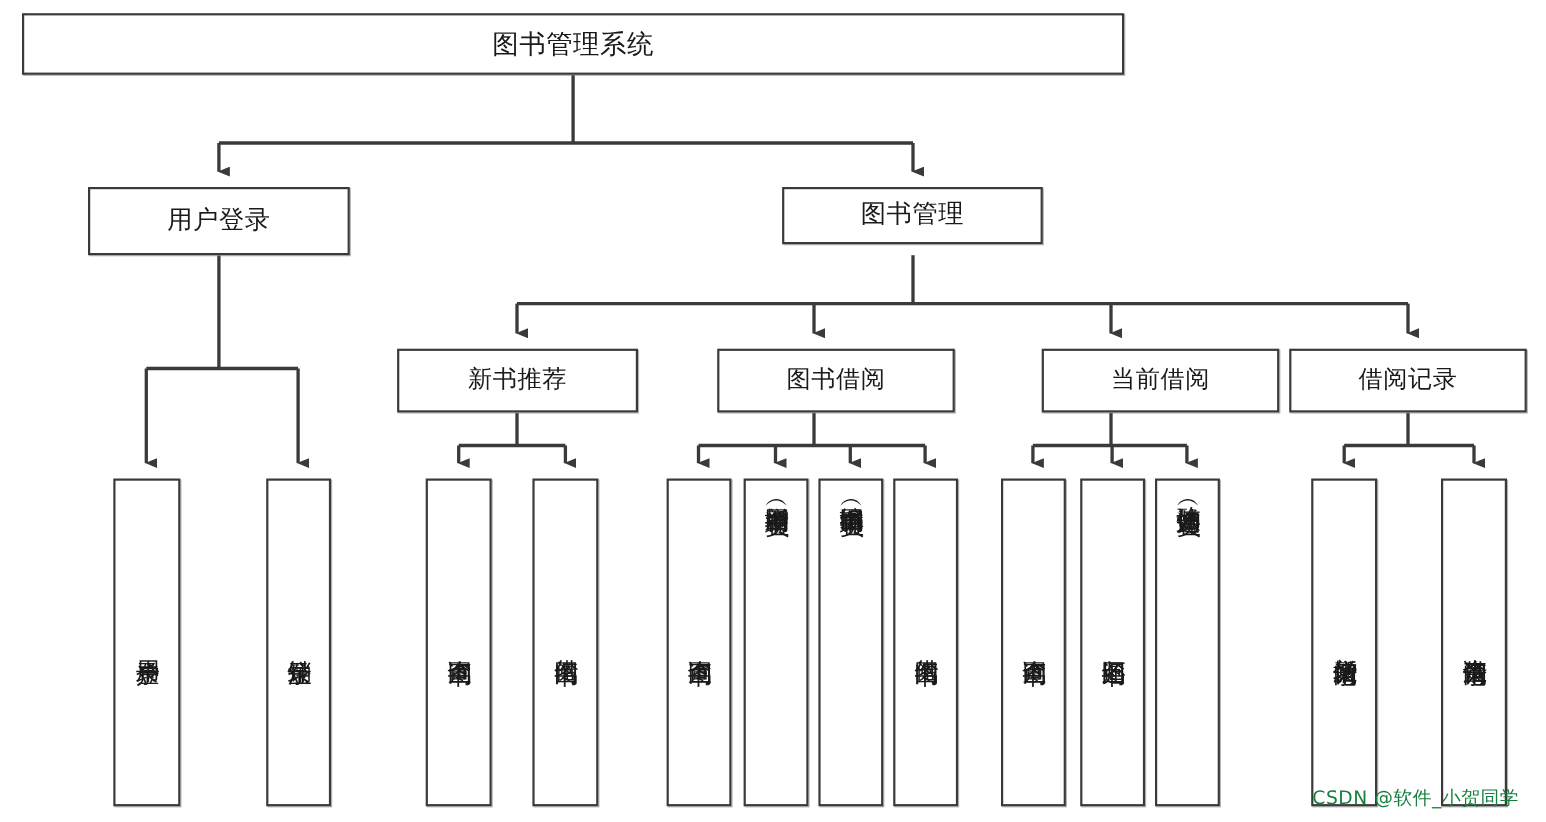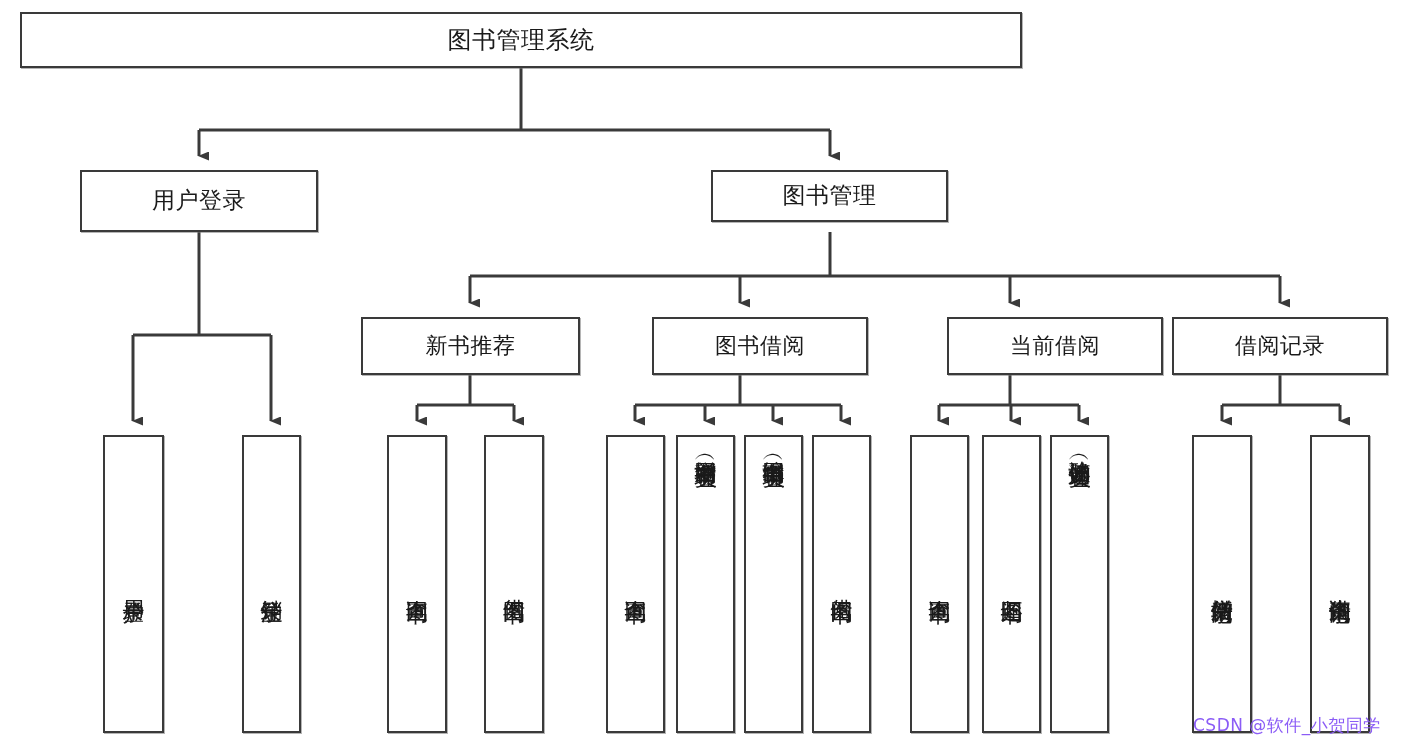--- a/index.html
+++ b/index.html
@@ -64,21 +64,21 @@
     white-space: normal;
     line-height: 1.18;
     letter-spacing: 1px;
   }
   .node.leaf.centered {
     align-items: center;
     padding-top: 0;
   }
   #watermark {
     position: absolute;
-    color: #8b5cf6;
+    color: #15803d;
     font-size: 17px;
     white-space: nowrap;
     letter-spacing: 0.5px;
   }
 </style>
 </head>
 <body>
 
 <div id="diagram-canvas">
 

